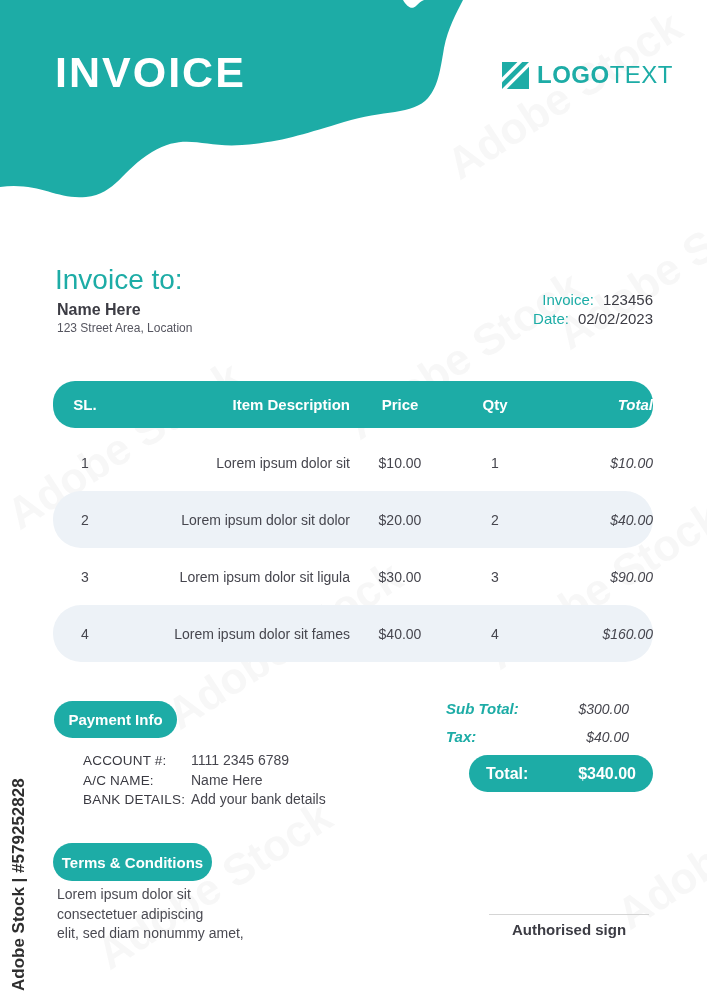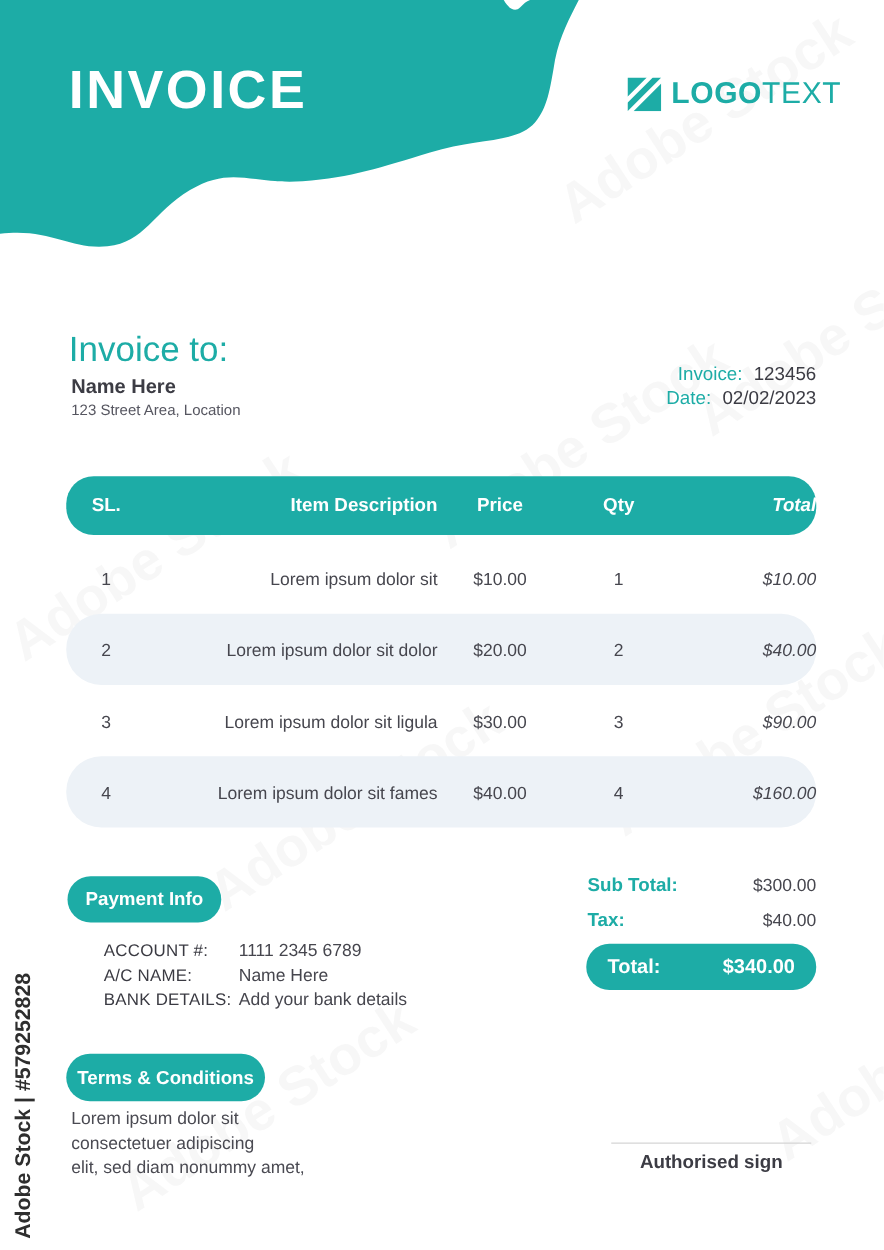--- a/index.html
+++ b/index.html
@@ -40,21 +40,21 @@
   
   .pill{background:#1DACA6;color:#ffffff;font-weight:700;font-size:15px;
     display:flex;align-items:center;justify-content:center;}
   .payment-btn{position:absolute;left:54px;top:701px;width:123px;height:37px;border-radius:18.5px;}
   .payment-rows{position:absolute;left:57px;top:751px;font-size:14px;color:#3A3A42;}
   .payment-row{display:flex;line-height:19.5px;margin-left:26px;}
   .payment-label{width:108px;font-size:13.5px;letter-spacing:0.2px;}
   .payment-value{color:#46464E;}
 
   
-  .summary{position:absolute;left:470px;top:700px;width:183px;}
+  .summary{position:absolute;left:446px;top:700px;width:183px;font-style:italic;}
   .sum-row{display:flex;justify-content:space-between;align-items:baseline;margin-bottom:11px;}
   .sum-label{color:#1DACA6;font-size:15px;font-weight:700;}
   .sum-value{color:#46464E;font-size:14px;}
   .total-pill{position:absolute;left:469px;top:755px;width:184px;height:37px;border-radius:18.5px;
     justify-content:space-between;padding:0 17px;box-sizing:border-box;font-size:16px;}
 
   
   .terms-btn{position:absolute;left:53px;top:843px;width:159px;height:38px;border-radius:19px;}
   .terms-text{position:absolute;left:57px;top:885px;font-size:14px;line-height:19.5px;color:#4A4A52;}
 

